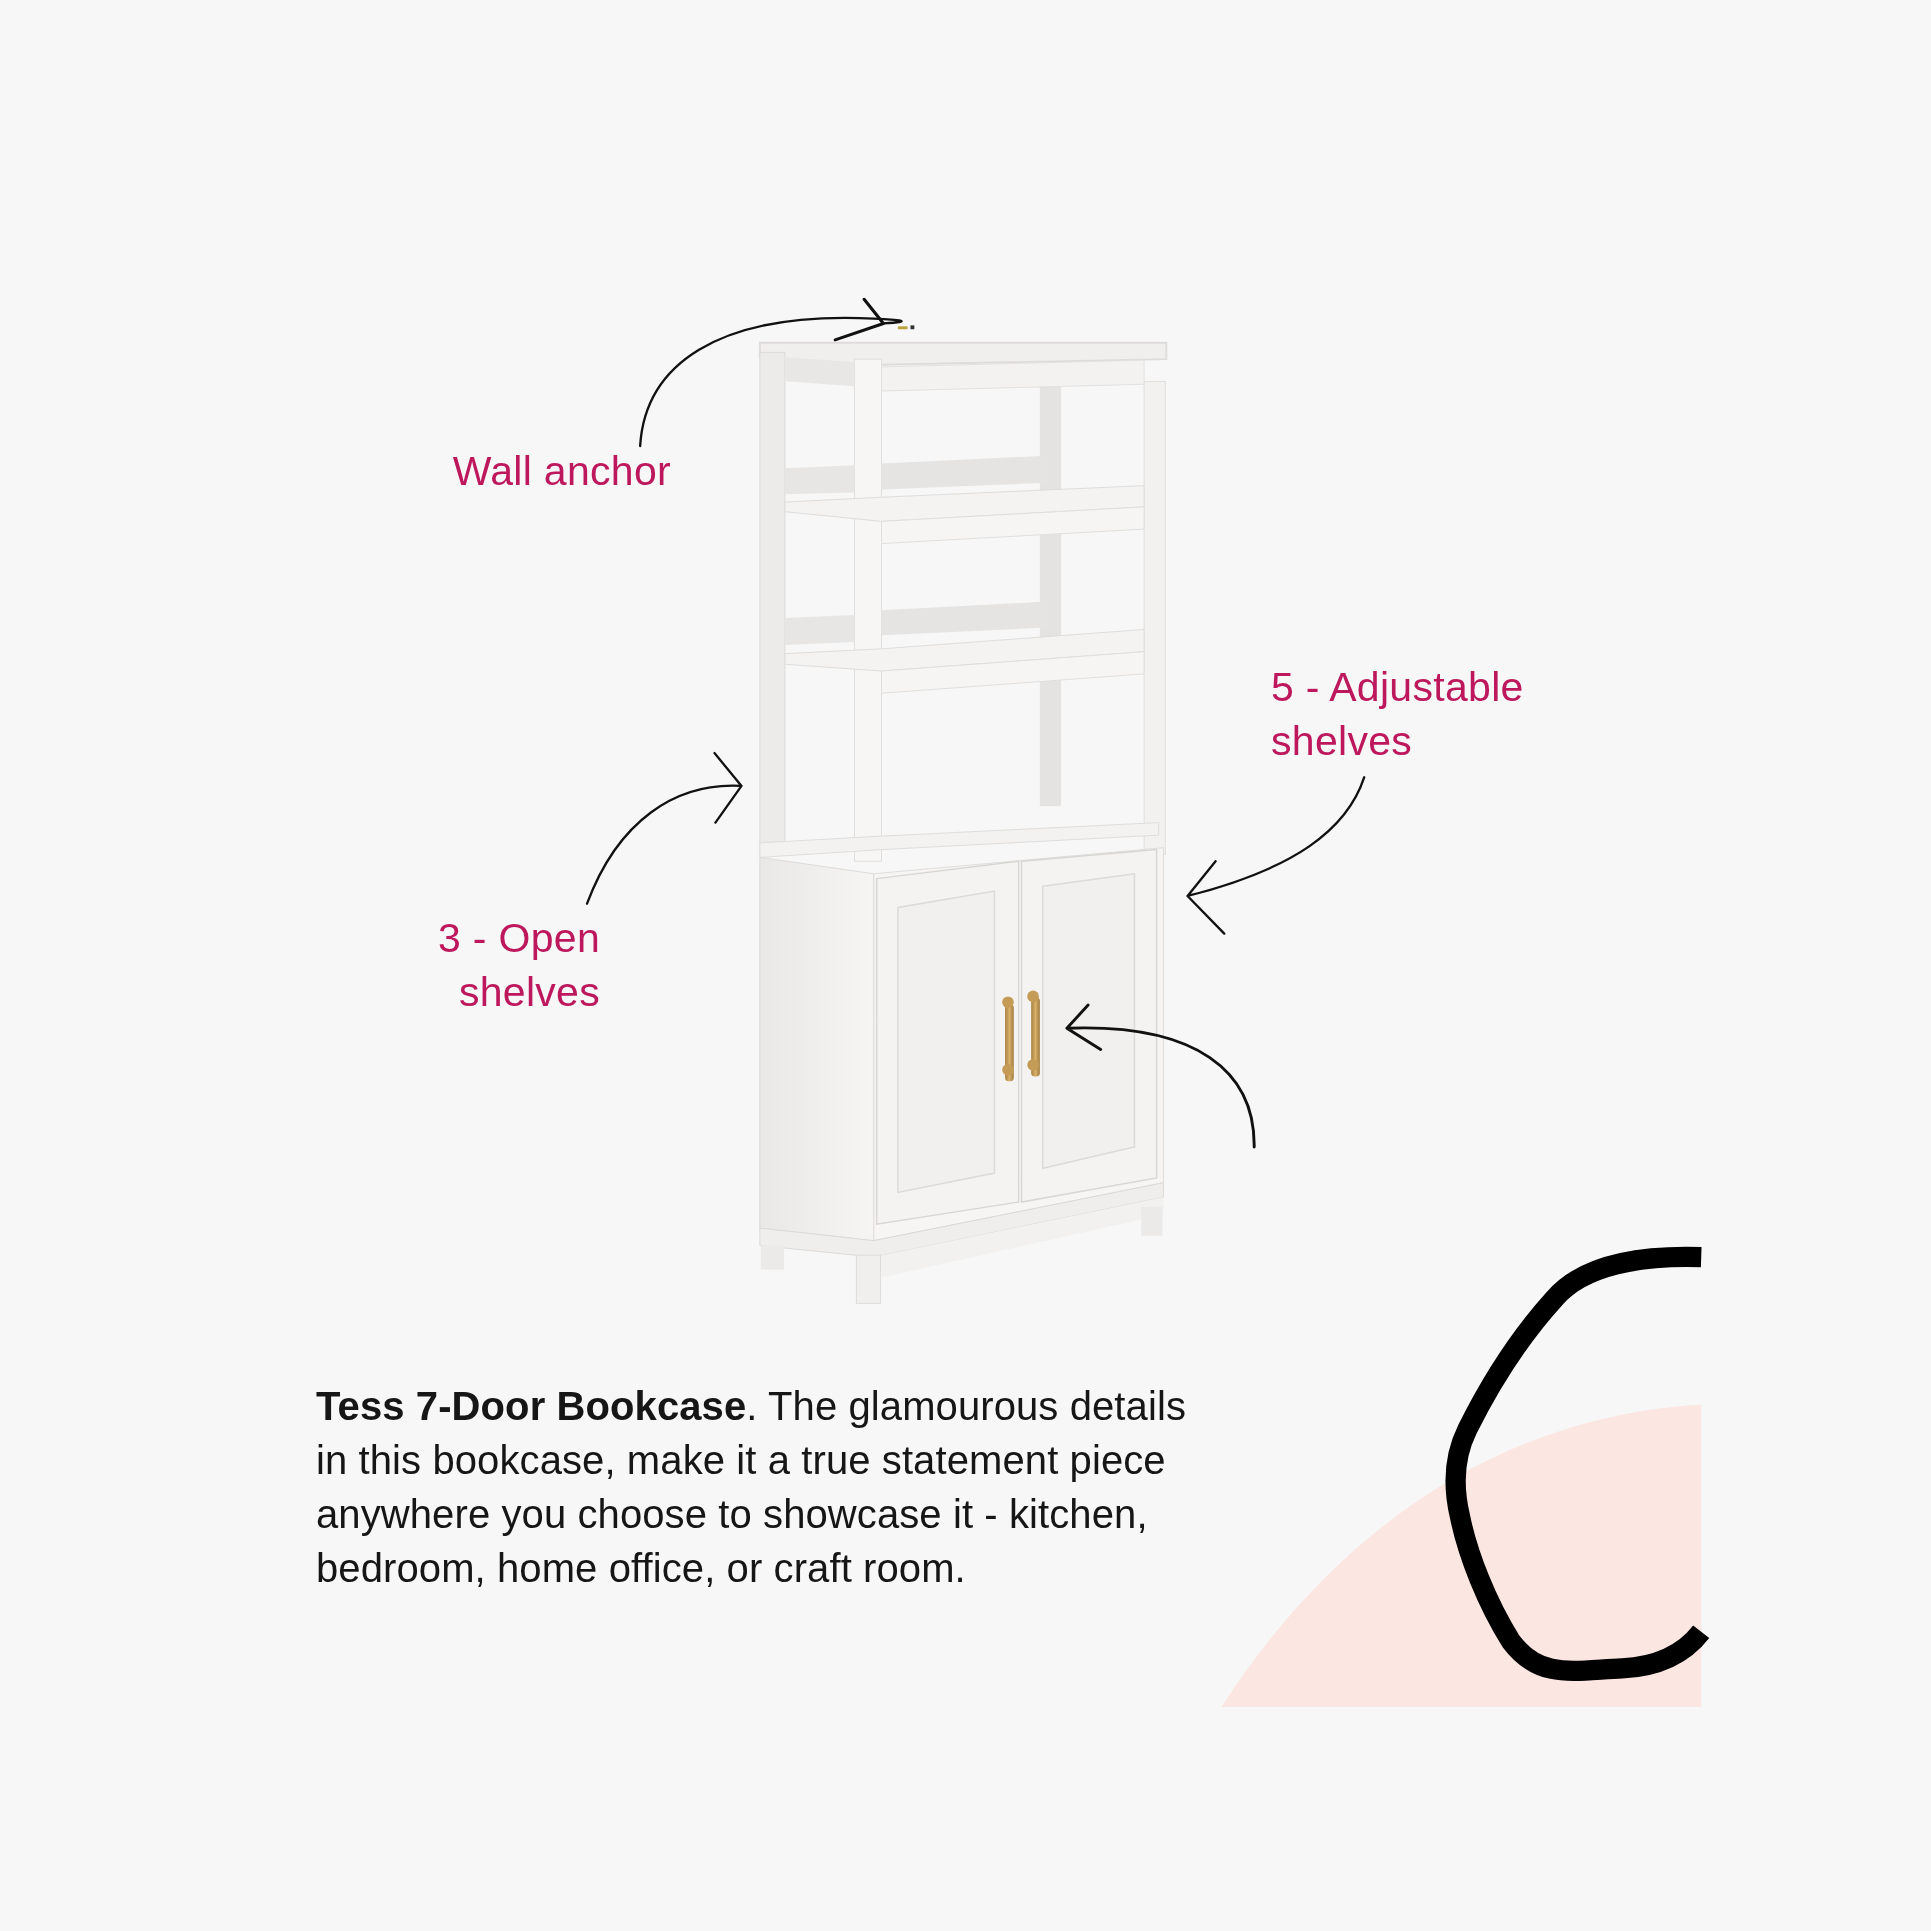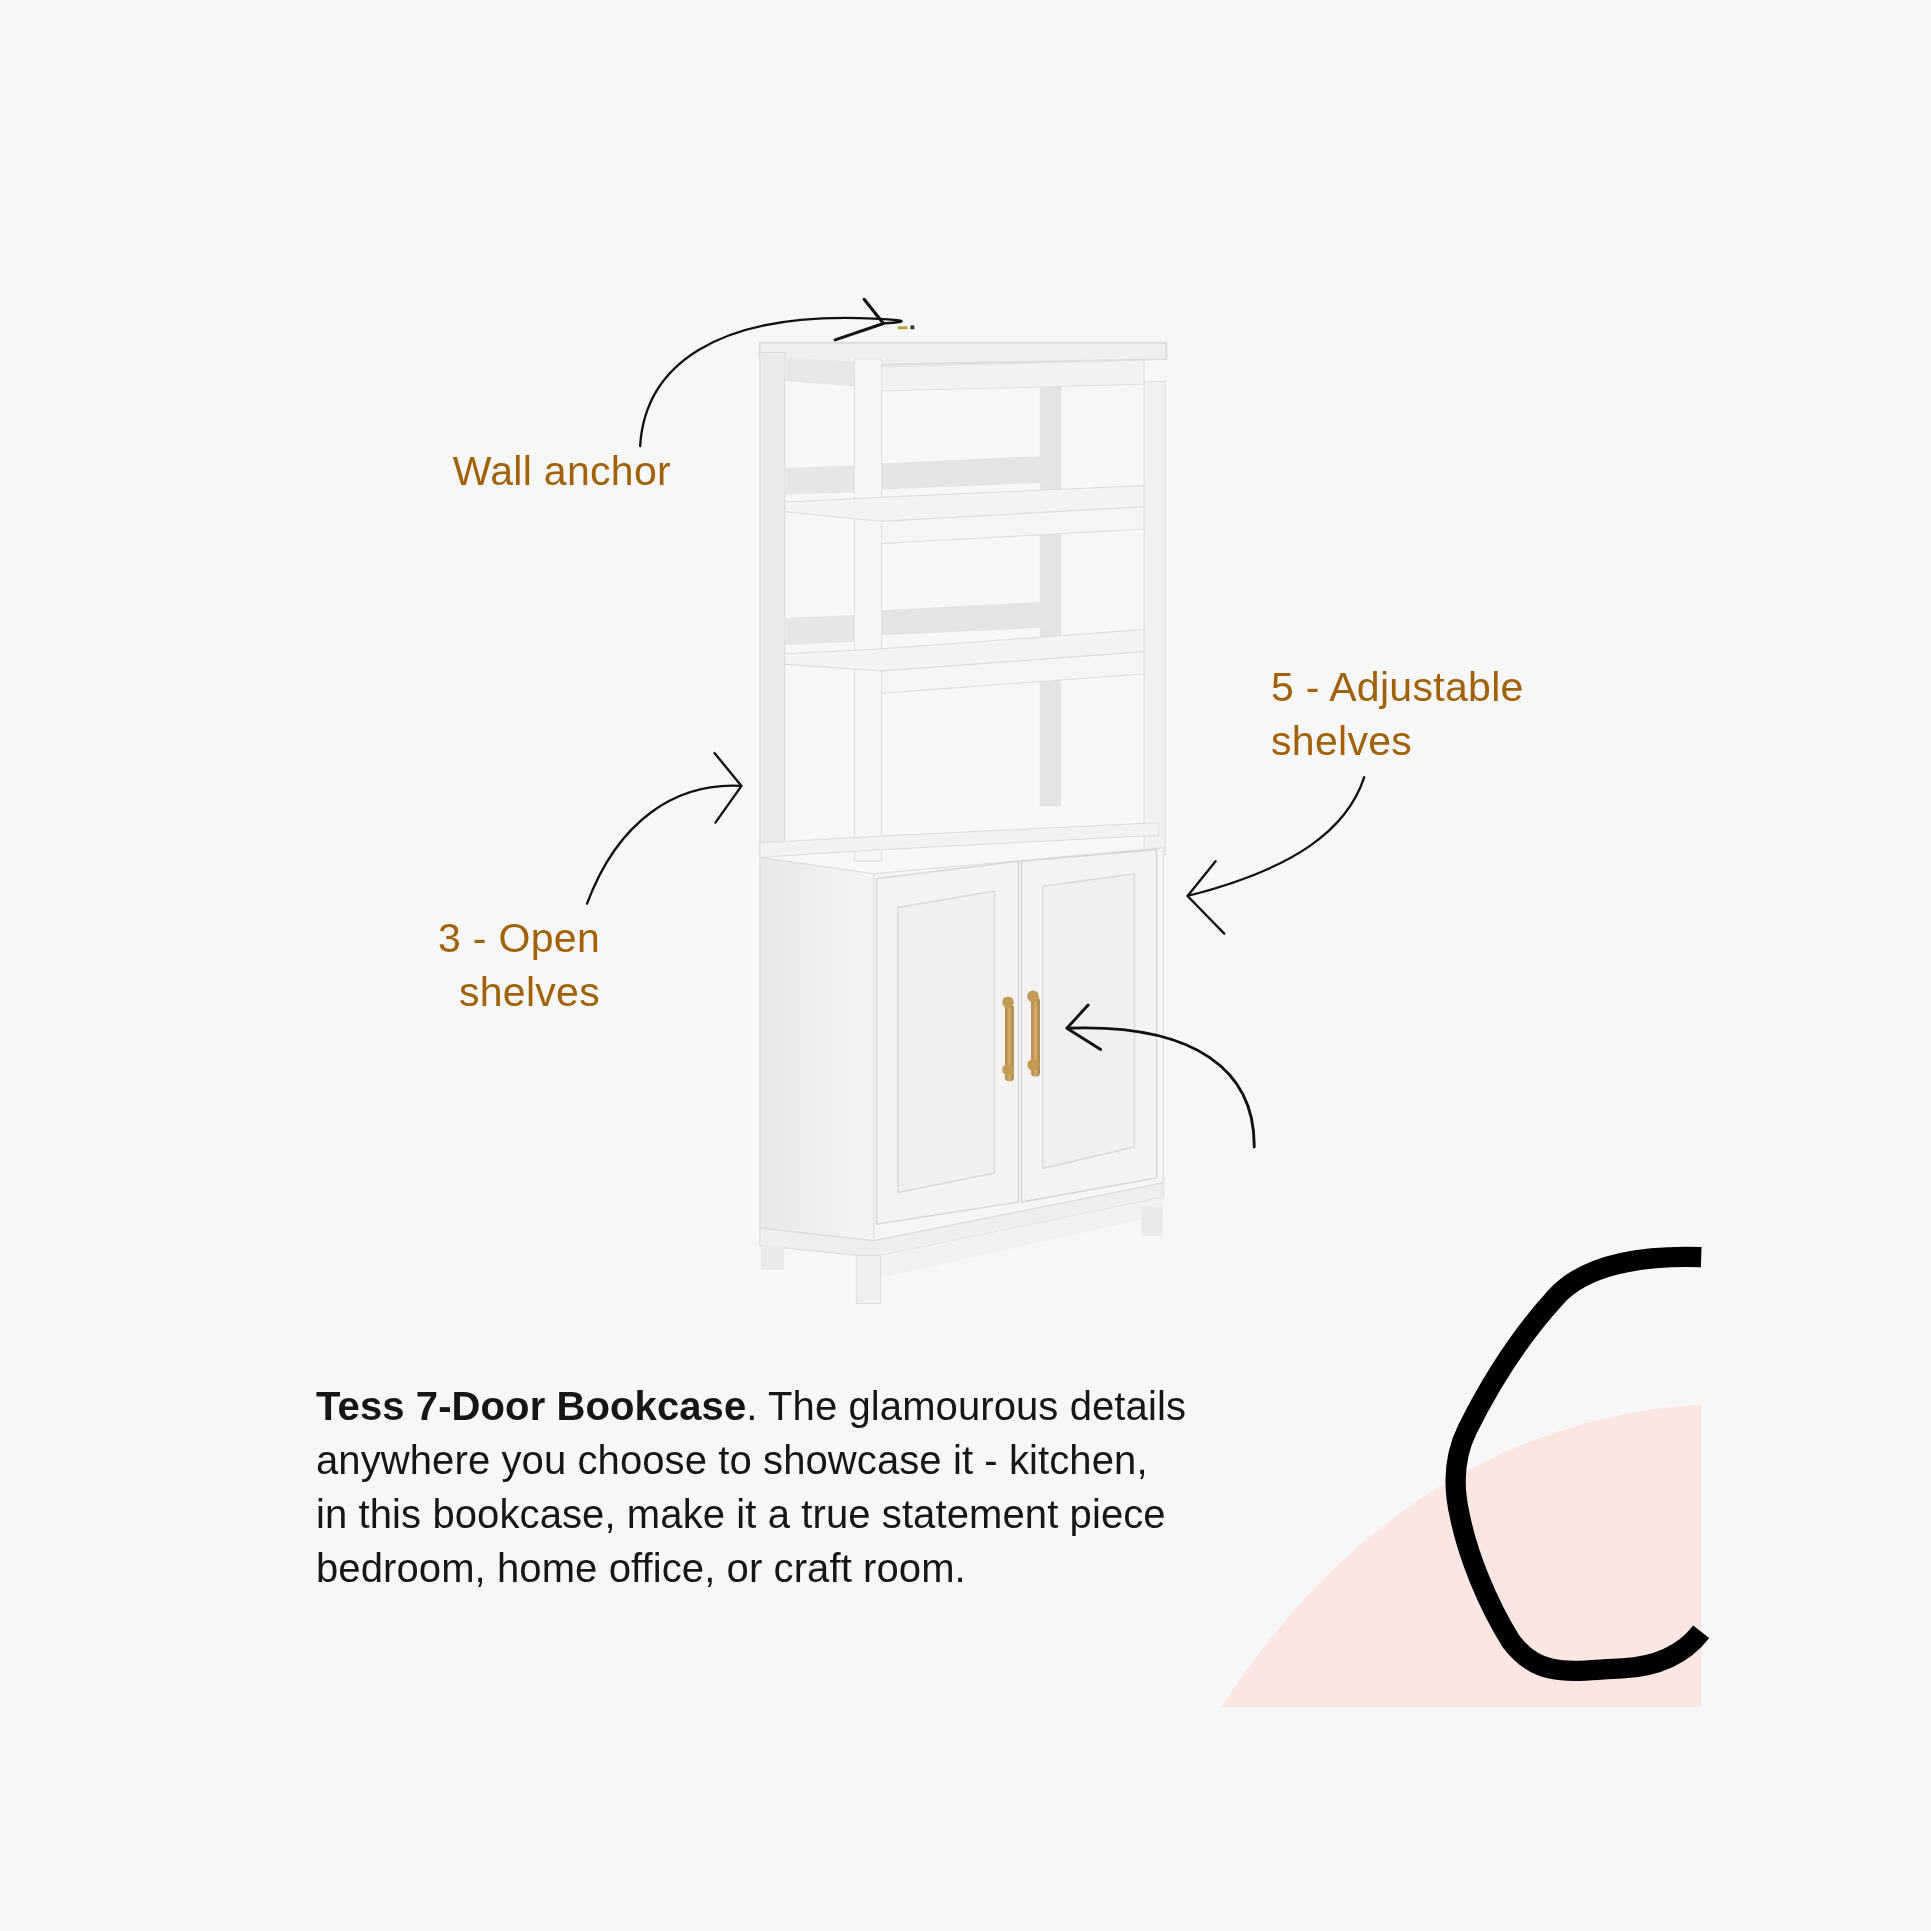--- a/index.html
+++ b/index.html
@@ -10,21 +10,21 @@
     overflow: hidden;
     font-family: "Liberation Sans", sans-serif;
     color: #1a1a1a;
   }
   .canvas { position: absolute; left: 0; top: 0; width: 1931px; height: 1931px; }
   .callout {
     position: absolute;
     font-family: "Liberation Sans", sans-serif;
     font-size: 41px;
     line-height: 54px;
-    color: #a16207;
+    color: #be185d;
     letter-spacing: 0.3px;
   }
   .callout .line { display: block; white-space: nowrap; }
   .right-align { text-align: right; }
   .description {
     position: absolute;
     left: 316px; top: 1379px;
     width: 1062px;
     font-family: "Liberation Sans", sans-serif;
     font-size: 40px;
@@ -136,19 +136,19 @@
   </div>
 
   <div class="callout right-align" style="left:386px; top:911px; width:214px;">
     <span class="line">3 - Open</span>
     <span class="line">shelves</span>
   </div>
 
 
   <div class="description">
     <span class="line"><b>Tess 7-Door Bookcase</b><span>. The glamourous details</span></span>
+    <span class="line">in this bookcase, make it a true statement piece</span>
     <span class="line">anywhere you choose to showcase it - kitchen,</span>
-    <span class="line">in this bookcase, make it a true statement piece</span>
     <span class="line">bedroom, home office, or craft room.</span>
   </div>
 
 </div>
 
 
 </body></html>

